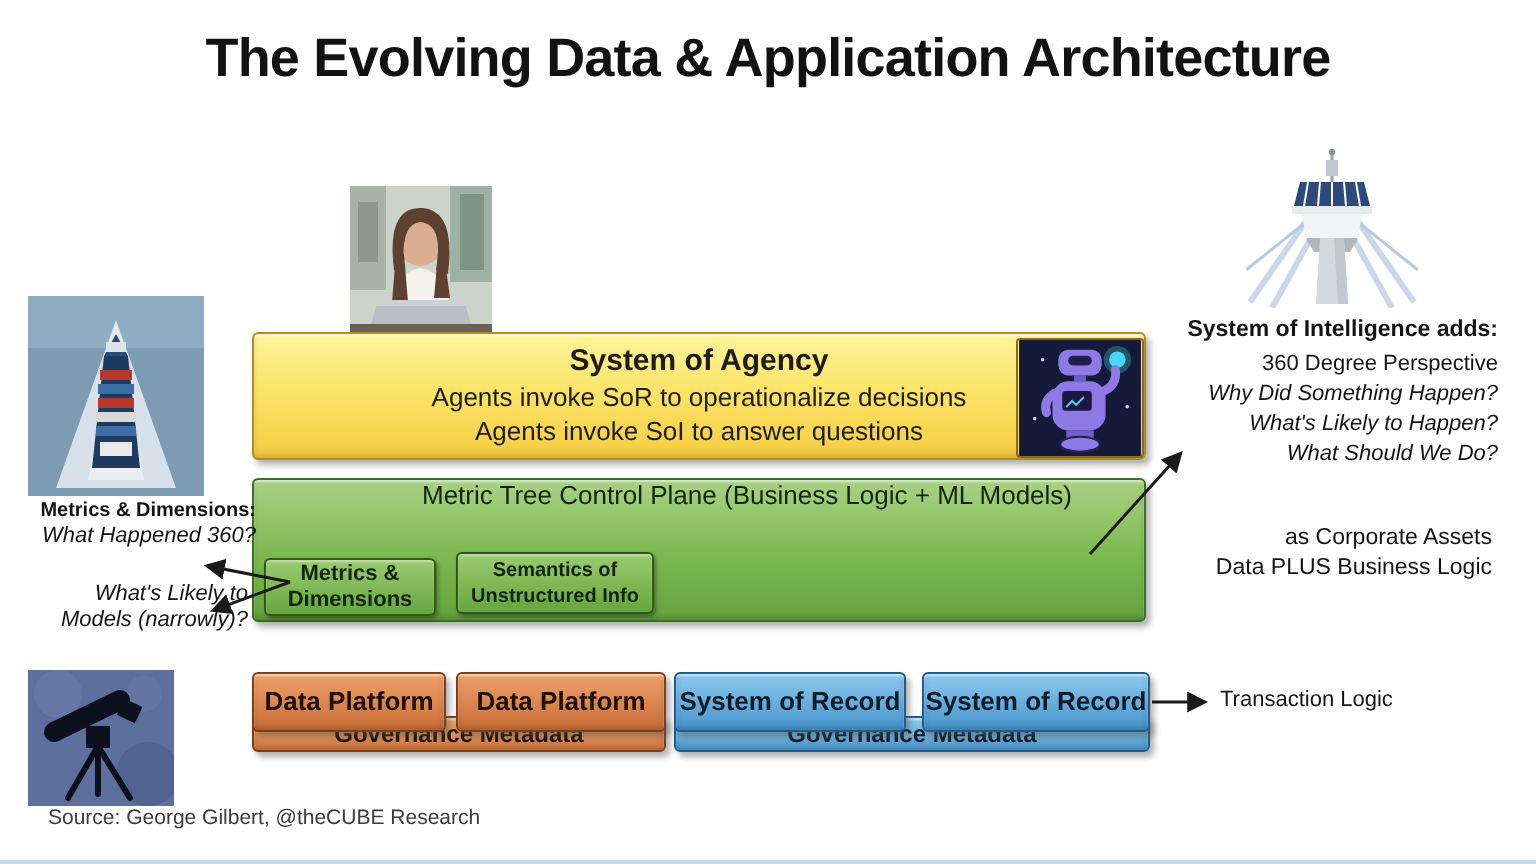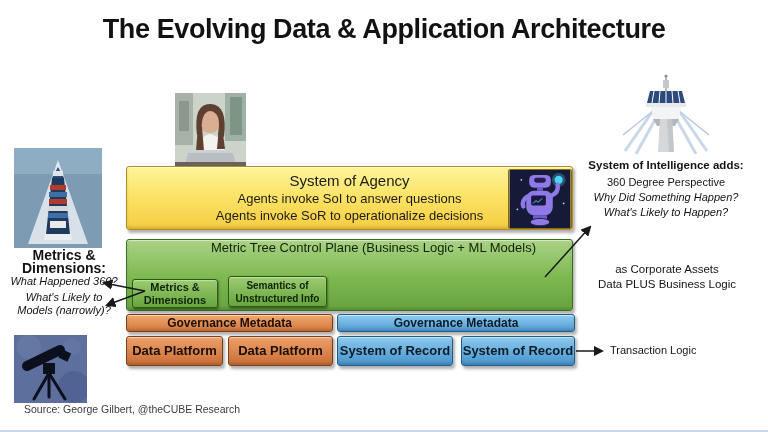--- a/index.html
+++ b/index.html
@@ -15,37 +15,37 @@
   
   .ppbox{
     position:absolute;border-radius:3px;box-sizing:border-box;text-align:center;
     box-shadow:2px 2.5px 3px rgba(80,80,80,.45),
                inset 0 1px 1px rgba(255,255,255,.55),
                inset 0 -2px 3px rgba(0,0,0,.15);
   }
   .agency{left:126px;top:166px;width:447px;height:64px;
     background:linear-gradient(180deg,#fdf49b 0%,#fbe468 45%,#f6cc41 100%);
     border:1px solid #b28d1f;}
-  .agency .bt{margin-top:4px;font-size:15px;font-weight:400;line-height:19px;color:#1c1c1c;}
+  .agency .bt{margin-top:4px;font-size:15px;font-weight:700;line-height:19px;color:#1c1c1c;}
   .agency .bl{font-size:13px;line-height:17px;color:#1c1c1c;}
 
   .intel{left:126px;top:239px;width:447px;height:72px;
     background:linear-gradient(180deg,#a9d284 0%,#7cb84f 55%,#67a441 100%);
     border:1px solid #3a7120;}
   .intel .bt{margin-top:3px;font-size:15px;font-weight:700;line-height:19px;color:#122407;}
   .intel .bl{font-size:13px;line-height:16px;color:#122407;padding-left:48px;}
 
   .subbox{position:absolute;border-radius:3px;box-sizing:border-box;text-align:center;
     background:linear-gradient(180deg,#9ccb72 0%,#66a53c 100%);
     border:1px solid #2e5a15;color:#0f2408;font-weight:700;
     box-shadow:1px 1.5px 2px rgba(30,50,15,.5),inset 0 1px 1px rgba(255,255,255,.4);}
   .metrics{left:132px;top:279px;width:86px;height:29px;font-size:11px;line-height:13px;padding-top:1px;}
   .semantics{left:228px;top:276px;width:99px;height:31px;font-size:10px;line-height:13px;padding-top:2px;}
 
-  .govbar{height:18px;font-size:12px;font-weight:700;line-height:17px;}
+  .govbar{height:18px;font-size:12px;font-weight:700;line-height:17px;margin-top:44px;}
   .gov-orange{left:126px;top:314px;width:207px;
     background:linear-gradient(180deg,#efa76f 0%,#d4793f 100%);border:1px solid #7d3f16;color:#1c0f05;}
   .gov-blue{left:337px;top:314px;width:238px;
     background:linear-gradient(180deg,#8fccef 0%,#4f9bd1 100%);border:1px solid #1d5d8f;color:#0c1b28;}
 
   .bottombox{height:30px;font-size:13px;font-weight:700;line-height:28px;}
   .orangebox{background:linear-gradient(180deg,#efa06a 0%,#c96e36 100%);border:1px solid #7d3f16;color:#1c0f05;}
   .bluebox{background:linear-gradient(180deg,#8cc9ee 0%,#4694cc 100%);border:1px solid #1d5d8f;color:#0c1b28;}
   .dp1{left:126px;top:336px;width:97px;}
   .dp2{left:228px;top:336px;width:105px;}
@@ -56,23 +56,23 @@
   .photo{position:absolute;overflow:hidden;}
   .ship{left:14px;top:148px;width:88px;height:100px;}
   .telescope{left:14px;top:335px;width:73px;height:68px;}
   .woman{left:175px;top:93px;width:71px;height:73px;}
   .tower{left:623px;top:73px;width:86px;height:81px;}
   .robot{left:508px;top:169px;width:62px;height:58px;position:absolute;
     border:1px solid #8a6d1c;border-radius:2px;overflow:hidden;}
   .photo svg,.robot svg{display:block;width:100%;height:100%;}
 
   
-  .note{position:absolute;color:#141414;text-align:center;}
+  .note{position:absolute;color:#141414;text-align:right;}
   .left-note1{left:0;top:249px;width:128px;}
-  .left-note1 .h{font-size:14px;font-weight:700;line-height:13px;}
+  .left-note1 .h{font-size:10px;font-weight:700;line-height:13px;}
   .note .i{font-size:11px;font-style:italic;line-height:13px;}
   .left-note2{left:4px;top:291px;width:120px;}
   .right-note{left:583px;top:158px;width:166px;}
   .right-note .h{font-size:11.5px;font-weight:700;line-height:14px;margin-bottom:3px;}
   .right-note .r{font-size:11px;line-height:15px;font-style:normal;}
   .right-note .i{line-height:15px;}
   .assets-note{left:588px;top:262px;width:158px;font-size:11.5px;line-height:15px;}
   .transaction-note{left:610px;top:344px;font-size:11px;text-align:left;}
   .source{position:absolute;left:24px;top:403px;font-size:10.5px;color:#3c3c3c;}
 
@@ -165,22 +165,22 @@
       <rect x="23" y="30" width="40" height="4" fill="#e8ebee"></rect>
       <polygon points="28,34 58,34 56,46 30,46" fill="#f2f4f6"></polygon>
       <polygon points="30,46 56,46 52,53 34,53" fill="#aeb6be"></polygon>
       <polygon points="37,46 49,46 51,79 35,79" fill="#d4d8db"></polygon>
       <polygon points="44,46 49,46 51,79 46,79" fill="#c2c7cb"></polygon>
     </svg>
   </div>
 
   <div class="ppbox agency">
     <div class="bt">System of Agency</div>
+    <div class="bl">Agents invoke SoR to operationalize decisions</div>
     <div class="bl">Agents invoke SoI to answer questions</div>
-    <div class="bl">Agents invoke SoR to operationalize decisions</div>
   </div>
 
   <div class="robot">
     <svg viewBox="0 0 62 59">
       <rect width="62" height="59" fill="#151a38"></rect>
       <circle cx="8" cy="40" r="0.9" fill="#cfd6ff"></circle>
       <circle cx="55" cy="34" r="0.9" fill="#cfd6ff"></circle>
       <circle cx="12" cy="10" r="0.9" fill="#cfd6ff"></circle>
       <circle cx="50" cy="10" r="7" fill="#49d6f2" opacity="0.3"></circle>
       <circle cx="50" cy="10" r="4.2" fill="#49d6f2"></circle>
@@ -225,20 +225,21 @@
   <div class="note left-note2">
     <div class="i">What's Likely to</div>
     <div class="i">Models (narrowly)?</div>
   </div>
 
   <div class="note right-note">
     <div class="h">System of Intelligence adds:</div>
     <div class="r">360 Degree Perspective</div>
     <div class="i">Why Did Something Happen?</div>
     <div class="i">What's Likely to Happen?</div>
+    <div class="i">What Should We Do?</div>
   </div>
 
   <div class="note assets-note">
     <div>as Corporate Assets</div>
     <div>Data PLUS Business Logic</div>
   </div>
 
   <div class="note transaction-note">Transaction Logic</div>
 
   <div class="source">Source: George Gilbert, @theCUBE Research</div>

